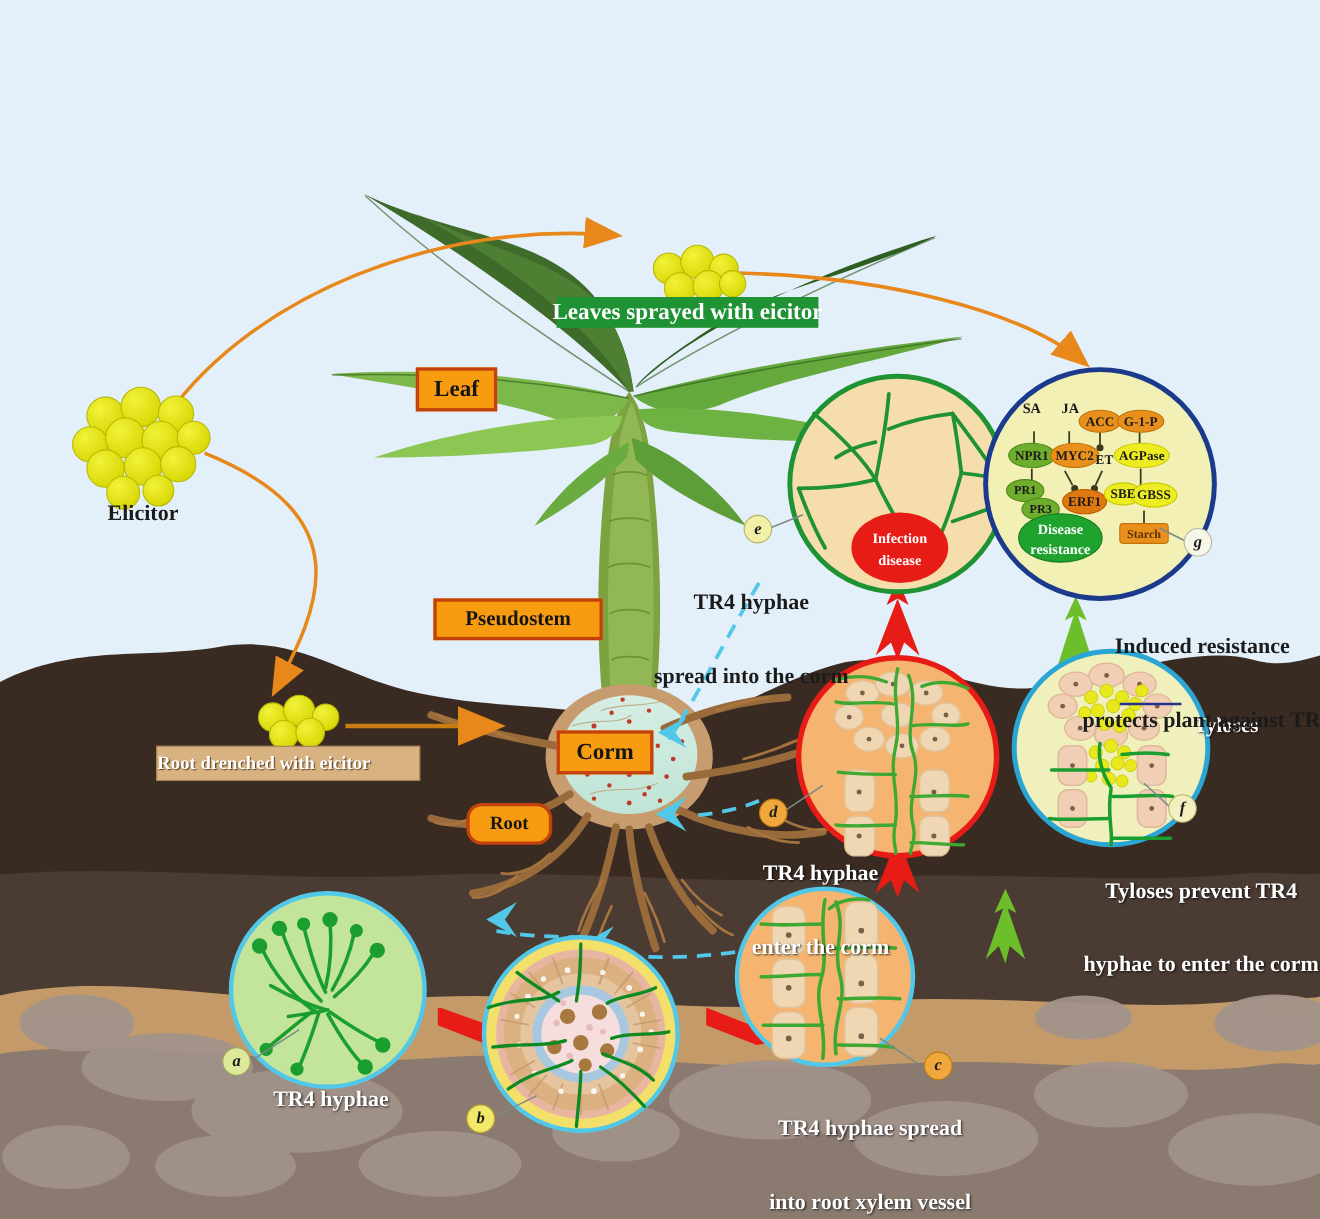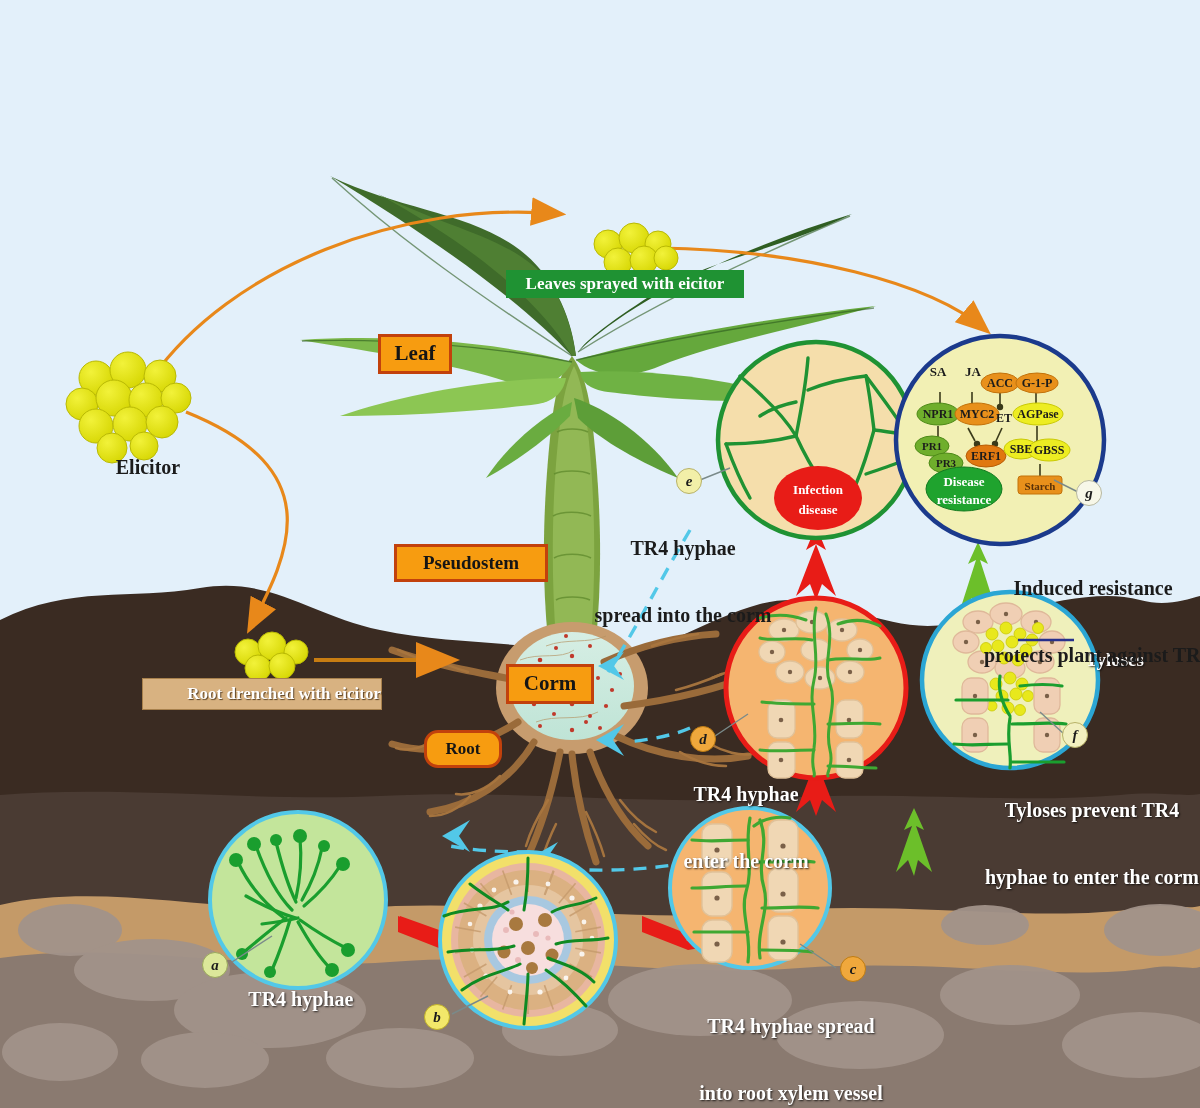--- a/index.html
+++ b/index.html
@@ -8,21 +8,21 @@
   #stage svg{position:absolute;left:0;top:0;}
   .lbl{position:absolute;white-space:pre;line-height:1.12;}
   
   .tag{background:#f79c10;border:3px solid #c2410c;color:#151515;font-weight:bold;
        font-family:"Liberation Serif",serif;display:flex;align-items:center;justify-content:center;}
   
   .banner{background:#1f9233;color:#fff;font-weight:bold;display:flex;align-items:center;
           justify-content:center;font-family:"Liberation Serif",serif;}
   
   .tanbar{background:#d8b281;border:1px solid #a8814d;color:#fff;font-weight:bold;
-          display:flex;align-items:center;justify-content:flex-end;
+          display:flex;align-items:center;justify-content:flex-start;
           text-shadow:1px 1px 1px #5a4022;font-family:"Liberation Serif",serif;}
   .cap{color:#fff;font-weight:bold;text-align:center;text-shadow:1px 1px 2px rgba(0,0,0,.75);}
   .capd{color:#1b1b1b;font-weight:bold;text-align:center;}
   .marker{position:absolute;border-radius:50%;display:flex;align-items:center;
           justify-content:center;font-weight:bold;font-style:italic;
           font-family:"Liberation Serif",serif;}
   .node{font-family:"Liberation Serif",serif;font-weight:bold;text-anchor:middle;
         dominant-baseline:central;}
 </style>
 </head>
@@ -639,29 +639,29 @@
 <div class="lbl tag" style="left:394px;top:544px;width:148px;height:32px;font-size:19px;">
   <span>Pseudostem</span>
 </div>
 <div class="lbl tag" style="left:506px;top:664px;width:82px;height:34px;font-size:21px;">
   <span>Corm</span>
 </div>
 <div class="lbl tag" style="left:424px;top:730px;width:72px;height:32px;font-size:17px;border-radius:14px;">
   <span>Root</span>
 </div>
 
-<div class="lbl banner" style="left:506px;top:270px;width:238px;height:28px;font-size:17px;text-align:right;">
+<div class="lbl banner" style="left:506px;top:270px;width:238px;height:28px;font-size:21px;text-align:right;">
   <span>Leaves sprayed with eicitor</span>
 </div>
 
 <div class="lbl tanbar" style="left:142px;top:678px;width:238px;height:30px;font-size:17px;">
   <span>Root drenched with eicitor</span>
 </div>
 
-<div class="lbl capd" style="left:88px;top:434px;width:110px;font-size:20px;">
+<div class="lbl capd" style="left:70px;top:434px;width:110px;font-size:20px;">
   <span>Elicitor</span>
 </div>
 
 <div class="lbl cap" style="left:1076px;top:628px;width:110px;font-size:19px;text-align:left;">
   <span>Tyloses</span>
 </div>
 
 <div class="lbl cap" style="left:186px;top:966px;width:220px;font-size:20px;">
   <span>TR4 hyphae</span>
 </div>

